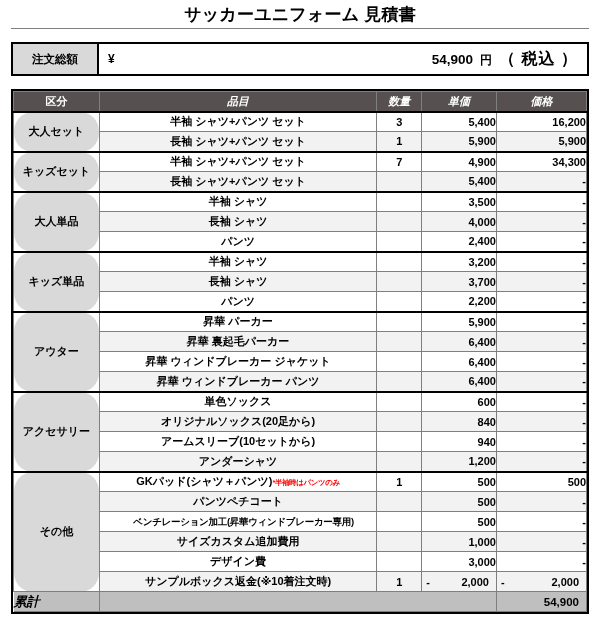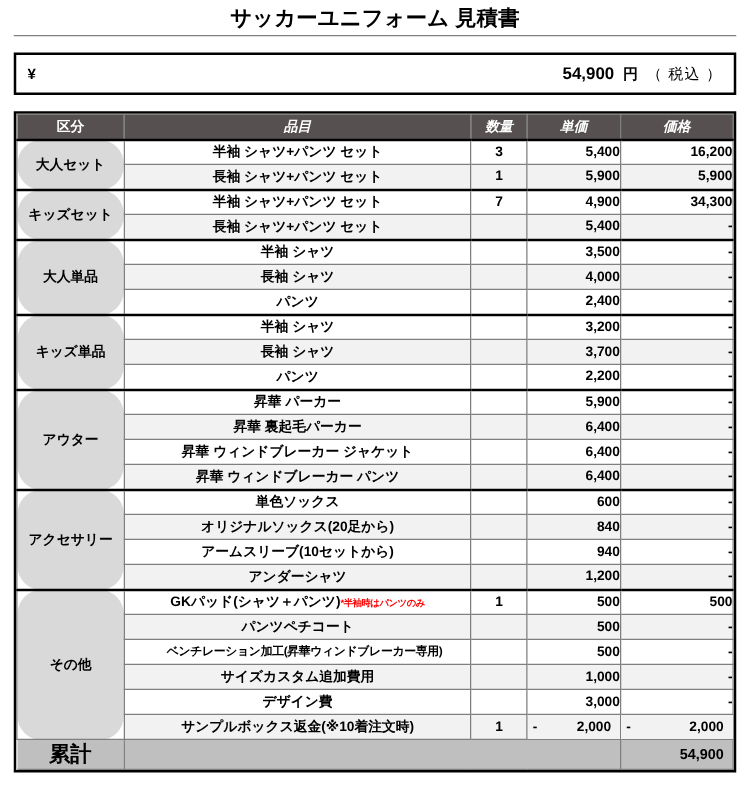--- a/index.html
+++ b/index.html
@@ -65,21 +65,21 @@
   .total-right {
     margin-left: auto;
     display: flex;
     align-items: baseline;
     gap: 7px;
     font-size: 13px;
     font-weight: bold;
   }
   .total-amount { font-size: 13.5px; font-weight: bold; }
   .total-unit   { font-size: 12px;  font-weight: bold; }
-  .total-tax    { font-size: 12px;  font-weight: normal; letter-spacing: 1px;}
+  .total-tax    { font-size: 16px;  font-weight: bold; letter-spacing: 1px;}
 
   
   .table-wrap {
     margin: 13px 11px 0 11px;
     border: 2px solid #000000;
     box-sizing: border-box;
   }
   table.quote {
     border-collapse: collapse;
     width: 100%;
@@ -160,39 +160,41 @@
   tr.plain td.num { background: #ffffff; }
 
   
   tr.group-start td { border-top: 2px solid #000000; }
 
   tfoot td {
     background: #bfbfbf;
     height: 22px;
   }
   tfoot td.sum-label {
-    text-align: center;
-    font-size: 17px;
+    text-align: left;
+    font-size: 13px;
     border-left: none;
+    font-style: italic;
   }
   tfoot td.sum-blank { }
   tfoot td.sum-total {
     text-align: right;
     padding-right: 7px;
     font-size: 11.5px;
   }
 </style>
 </head>
 <body>
 
 <div class="title-wrap">
   <div class="title">サッカーユニフォーム 見積書</div>
 </div>
 
 <div class="total-bar">
+  <div class="total-label">注文総額</div>
   <div class="total-value">
     <span class="yen-sign">¥</span>
     <span class="total-right">
       <span class="total-amount">54,900</span>
       <span class="total-unit">円</span>
       <span class="total-tax">（ 税込 ）</span>
     </span>
   </div>
 </div>
 

